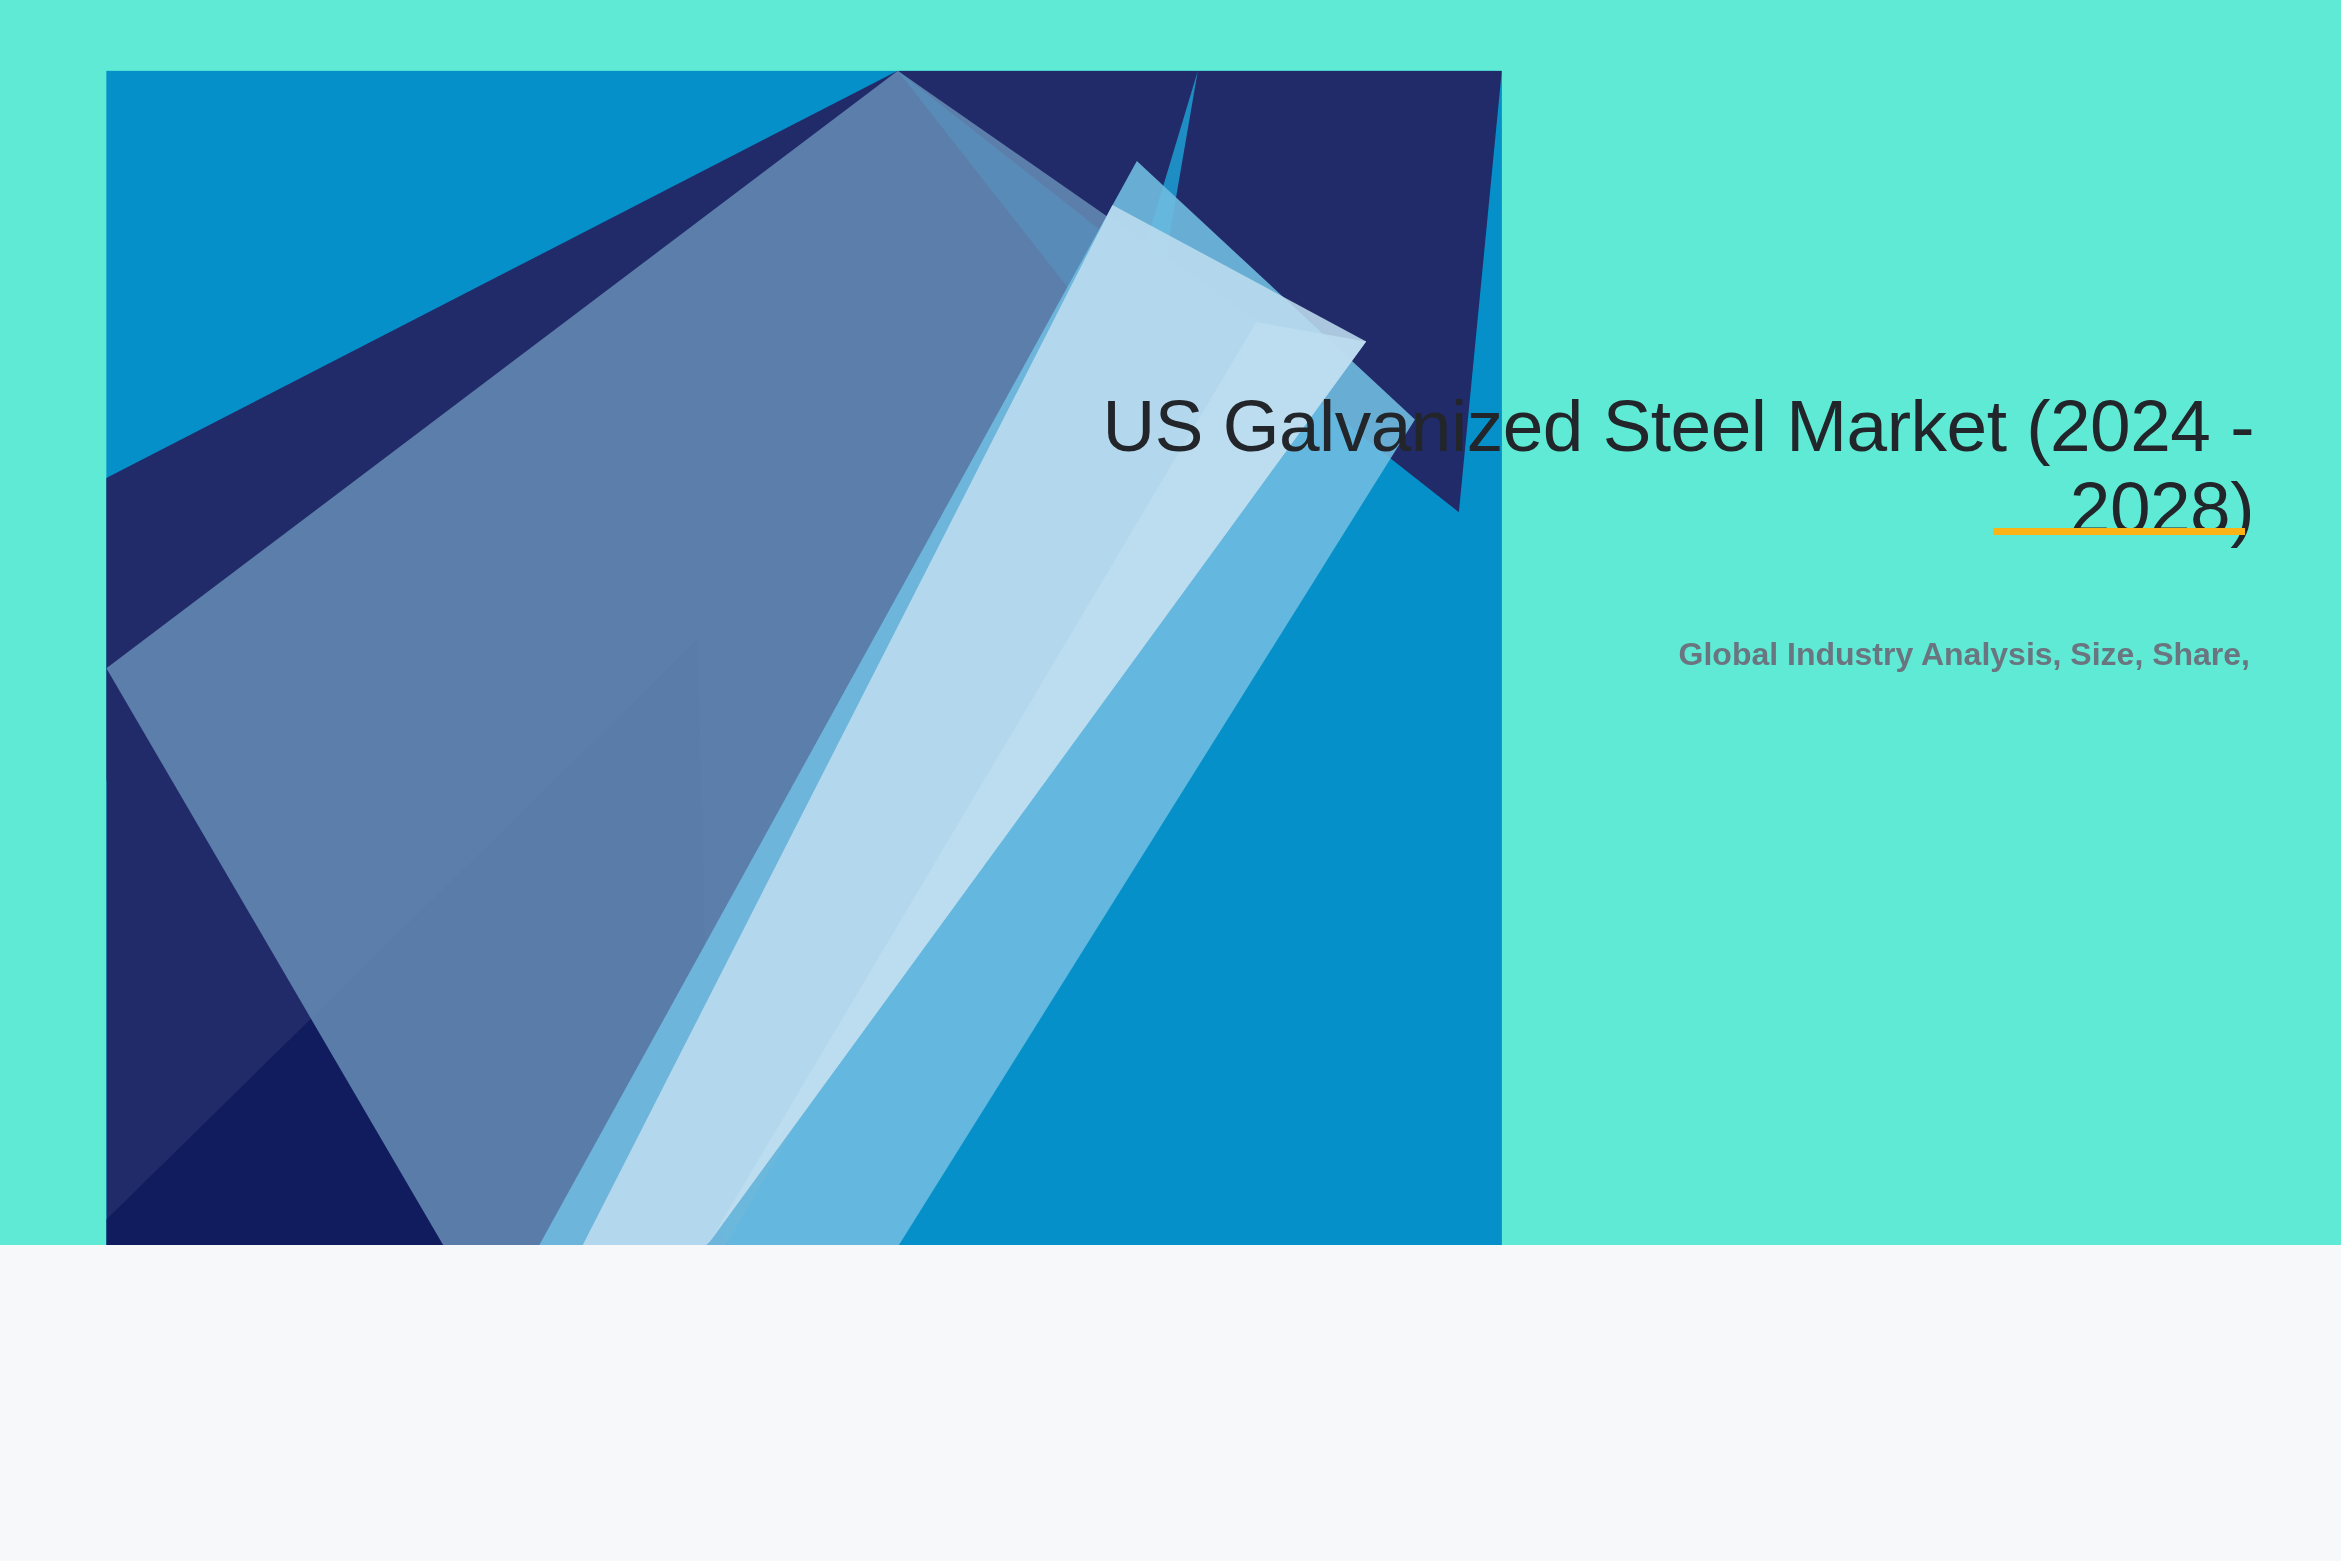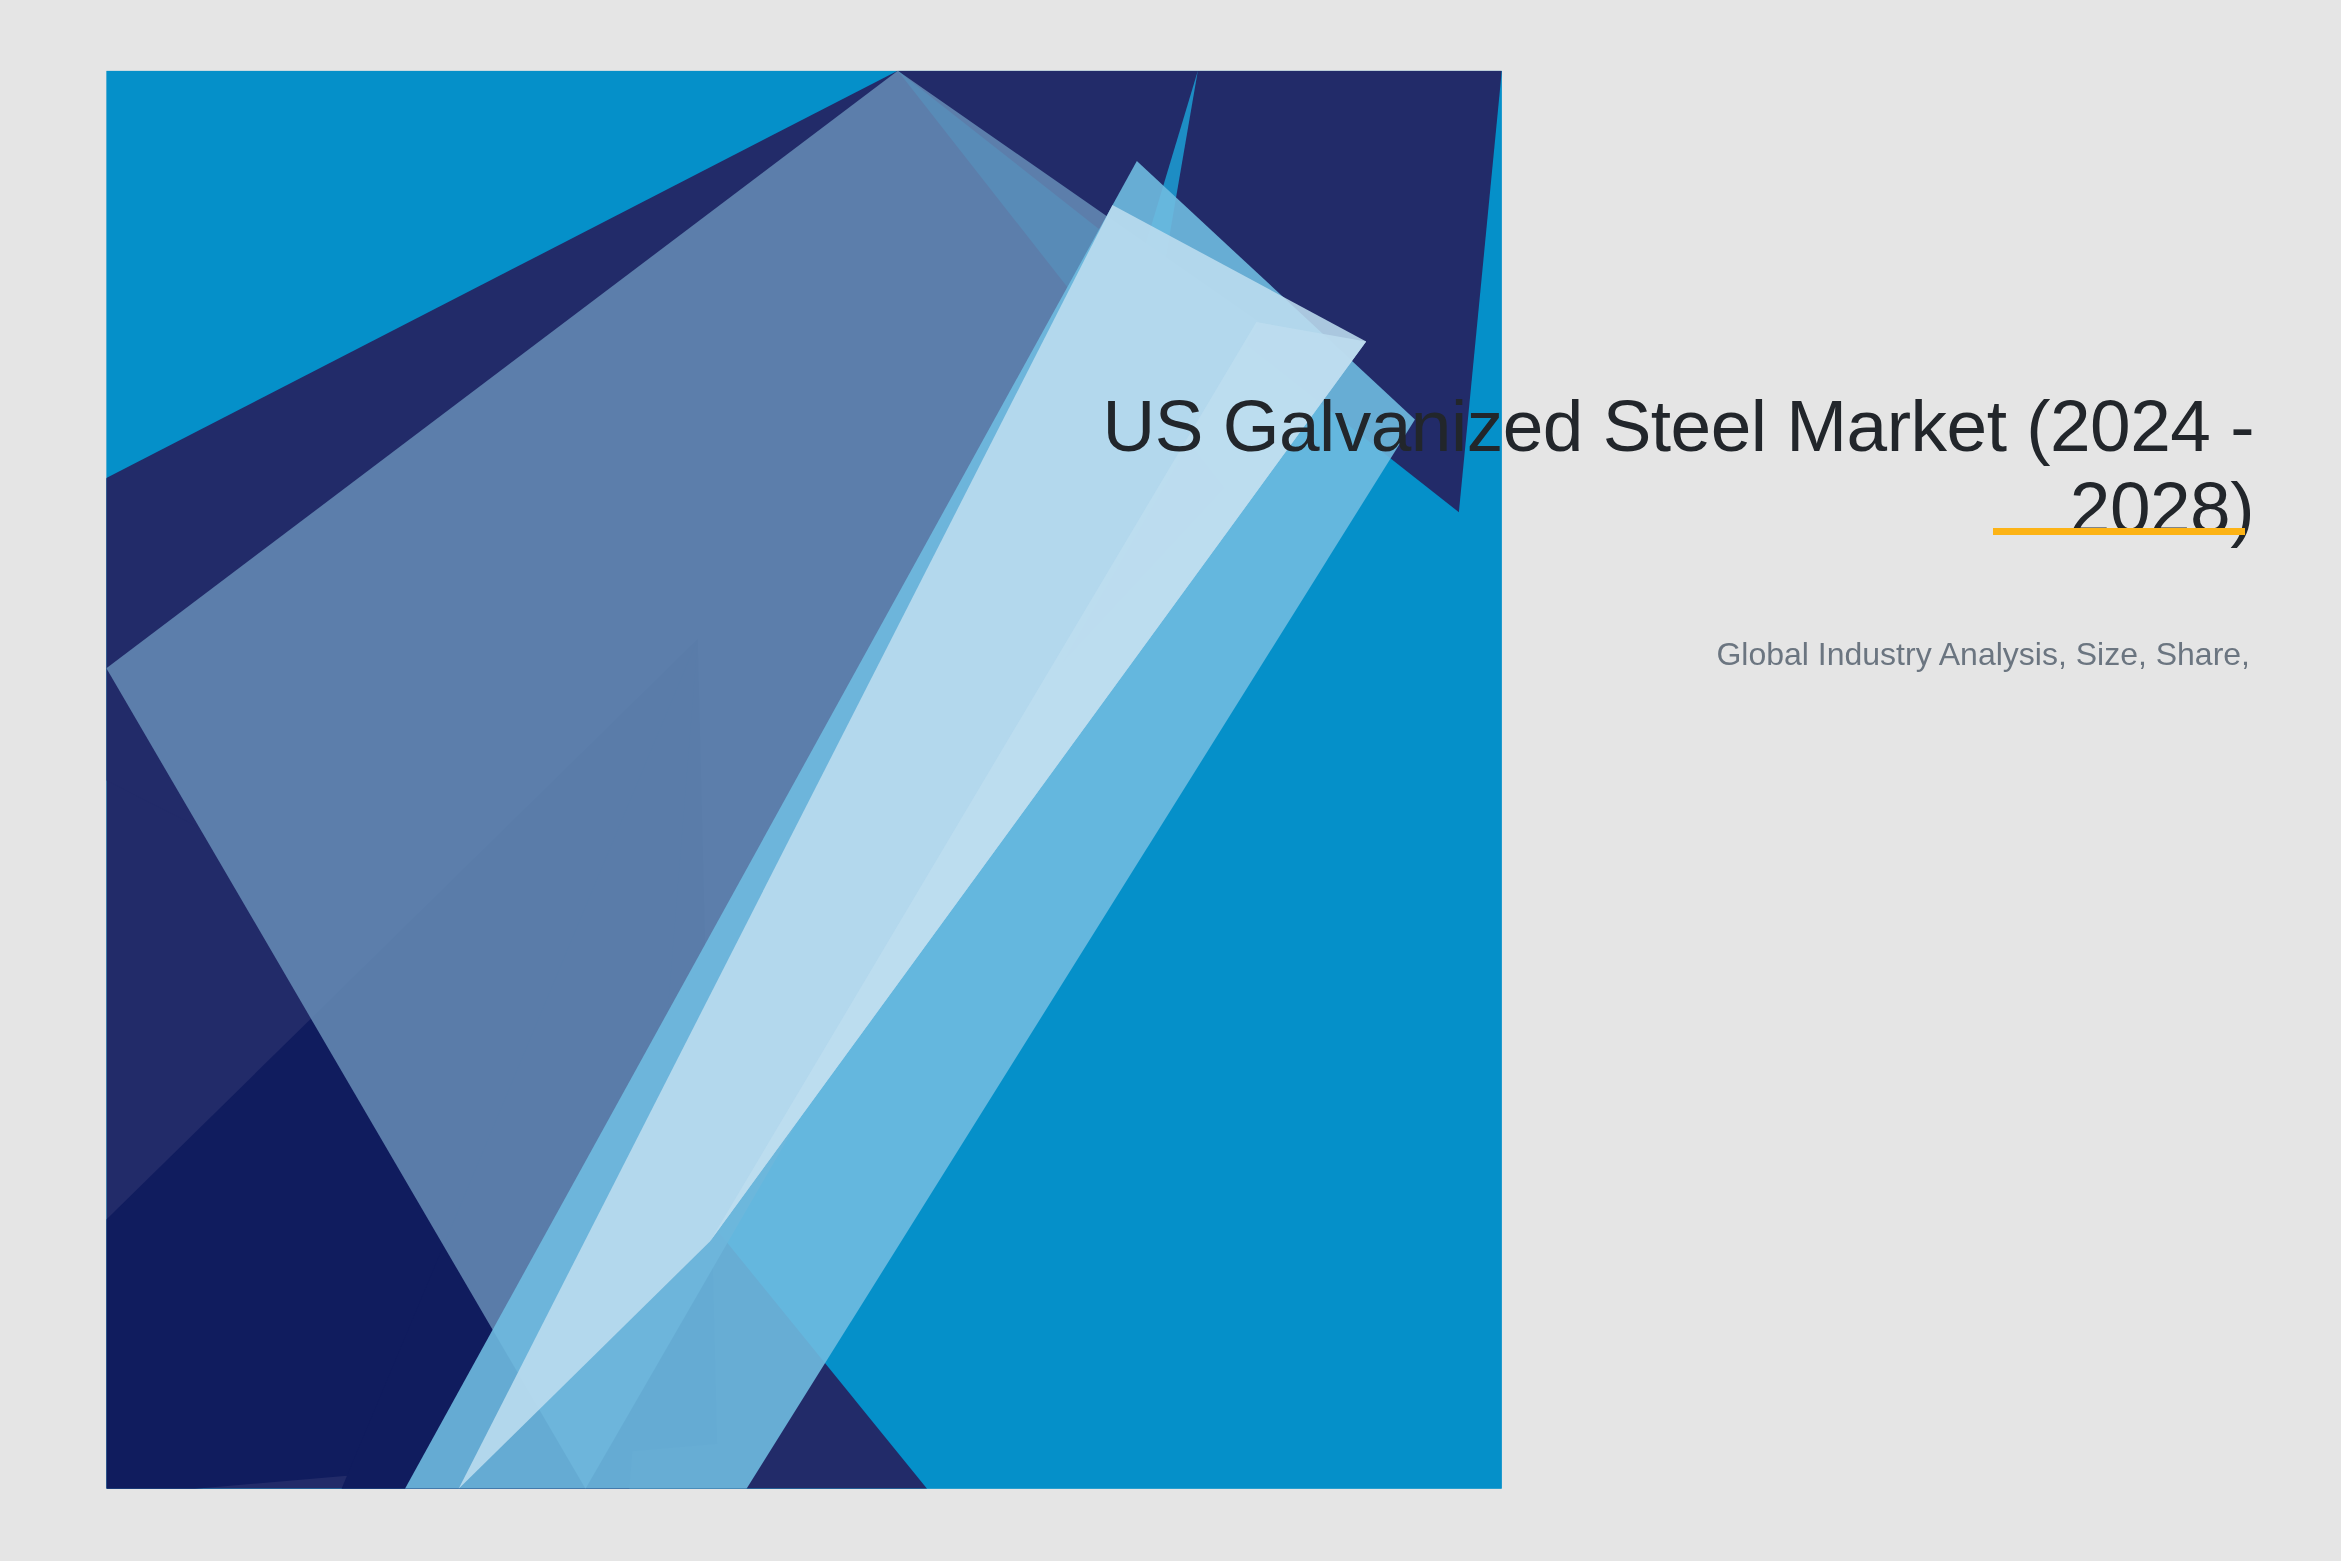--- a/index.html
+++ b/index.html
@@ -6,22 +6,22 @@
     margin: 0;
     padding: 0;
     background: #f6f8fa;
   }
   body {
     font-family: "Liberation Sans", sans-serif;
   }
   #slide {
     position: relative;
     width: 2342px;
-    height: 1561px;
-    background: #e5e5e5;
+    height: 1245px;
+    background: #5eead4;
     overflow: hidden;
   }
   #artwork {
     position: absolute;
     left: 0;
     top: 0;
     width: 2342px;
     height: 1561px;
   }
   #text-layer {
@@ -60,21 +60,21 @@
     position: absolute;
     left: 1508px;
     top: 634px;
     width: 742px;
     text-align: right;
     font-size: 32px;
     line-height: 1.30;
     color: #6b7580;
     font-weight: 400;
   }
-  .subtitle-line { display: block; white-space: nowrap; }
+  .subtitle-line { display: block; white-space: nowrap; font-weight: bold; }
 </style>
 </head>
 <body>
 
 <div id="slide">
 
   <svg id="artwork" viewBox="0 0 4800 3200" preserveAspectRatio="none">
     <defs>
       <clipPath id="blockClip">
         <rect x="218" y="145" width="2860" height="2907"></rect>

